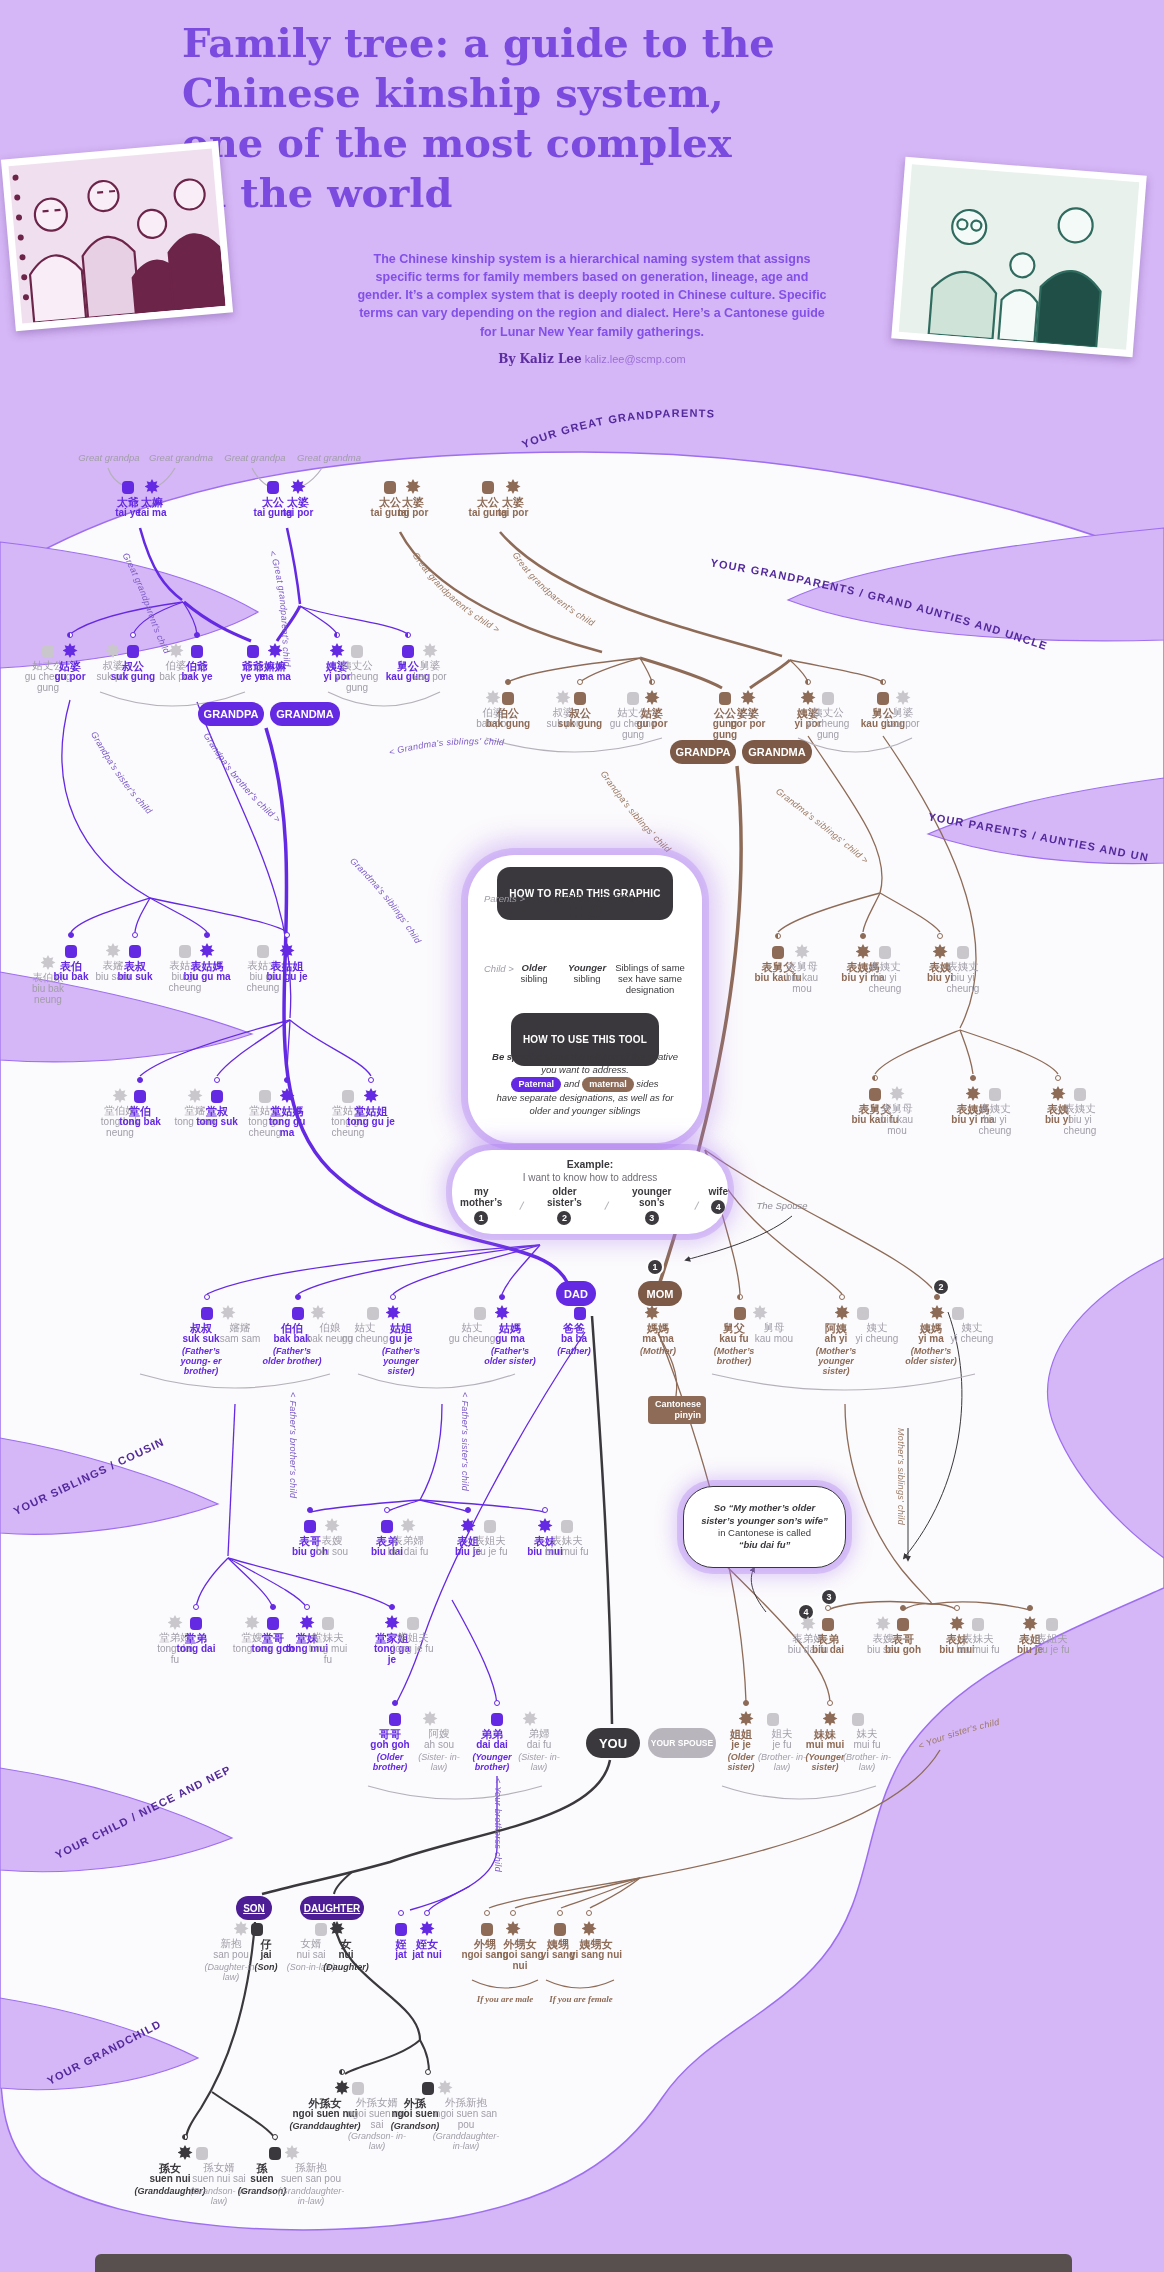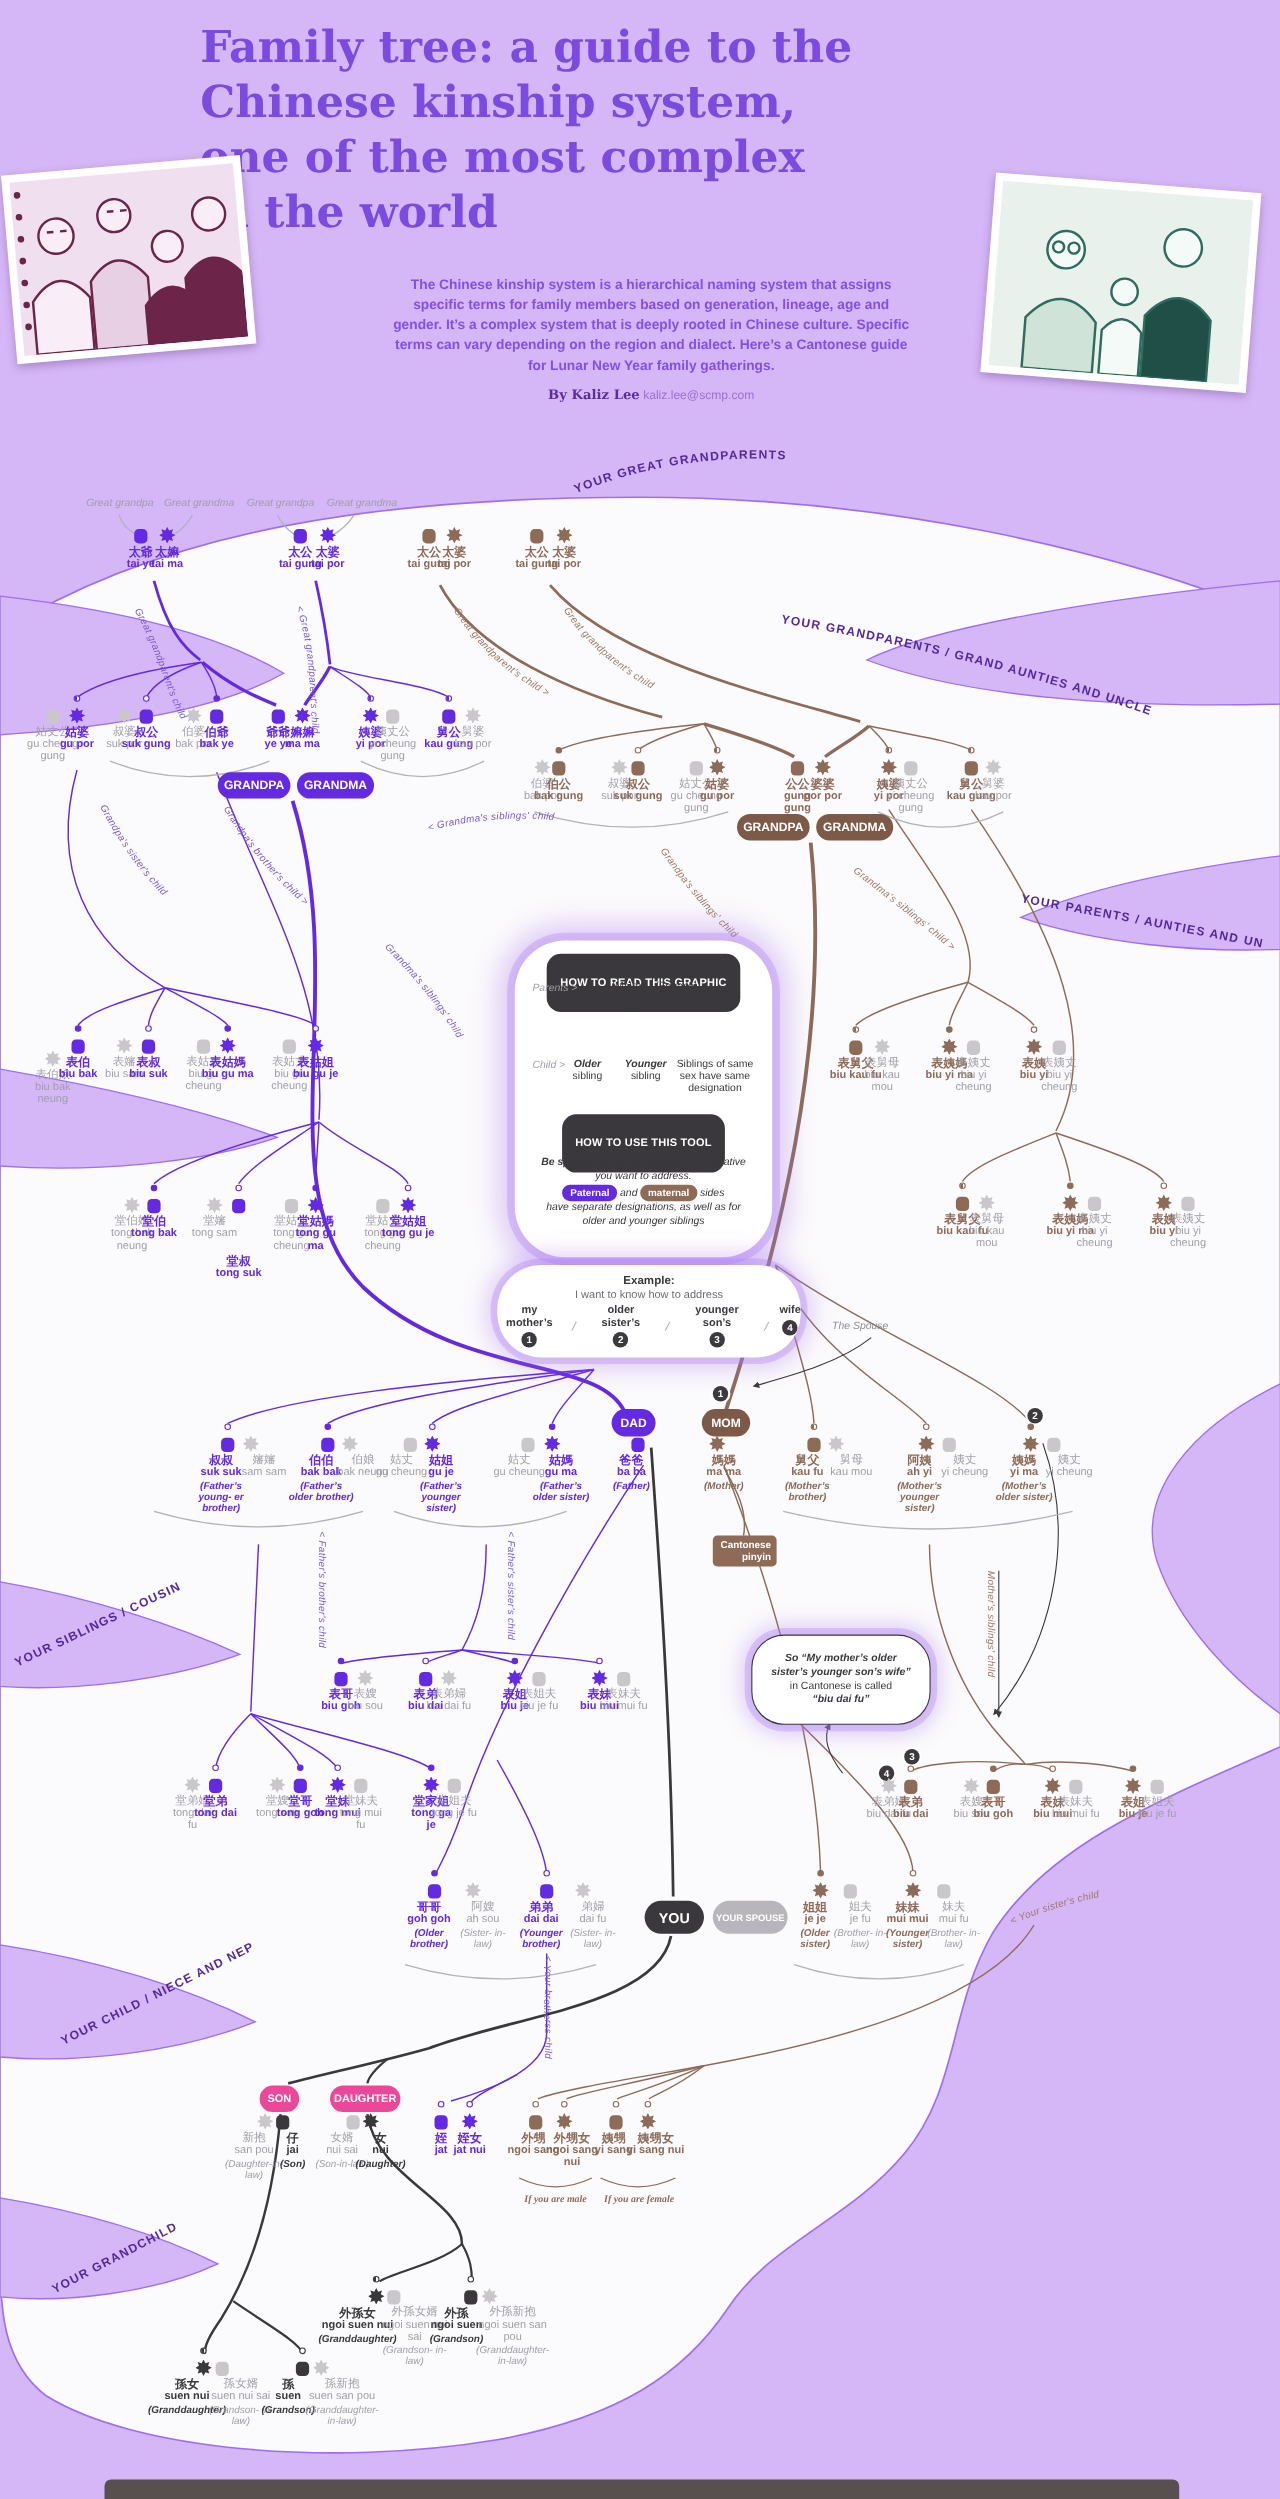--- a/index.html
+++ b/index.html
@@ -35,21 +35,21 @@
   .p-cn{font-size:11px;font-weight:bold;line-height:1.12;}
   .p-py{font-size:10px;font-weight:bold;line-height:1.08;}
   .p-en{font-size:9px;font-style:italic;font-weight:bold;line-height:1.12;margin-top:1px;}
   .c-purple .p-cn,.c-purple .p-py,.c-purple .p-en{color:#6429e3;}
   .c-brown  .p-cn,.c-brown  .p-py,.c-brown  .p-en{color:#8d6b57;}
   .c-dark   .p-cn,.c-dark   .p-py{color:#3a383c;} .c-dark .p-en{color:#3a383c;}
   .c-gray   .p-cn,.c-gray   .p-py,.c-gray .p-en{color:#a19ea8;font-weight:normal;}
   .c-gray .p-cn{font-size:10.5px;}
   
   .pill{position:absolute;display:flex;align-items:center;justify-content:center;color:#fff;font-weight:bold;border-radius:14px;}
-  .pill-purple{background:#6429e3;} .pill-brown{background:#7d5a47;} .pill-dark{background:#ec4899;} .pill-black{background:#3a383c;} .pill-gray{background:#b9b5bd;}
+  .pill-purple{background:#6429e3;} .pill-brown{background:#7d5a47;} .pill-dark{background:#4c1d95;text-decoration:underline;} .pill-black{background:#3a383c;} .pill-gray{background:#b9b5bd;}
   .numc{position:absolute;width:14px;height:14px;border-radius:50%;background:#3c3a3e;color:#fff;
         font-size:9px;font-weight:bold;display:flex;align-items:center;justify-content:center;box-shadow:0 0 0 2px #fff;}
   
   .ann{position:absolute;font-size:9.5px;font-style:italic;color:#a19ea8;white-space:nowrap;transform:translateX(-50%);}
   .ann-dark{color:#8f8c95;}
   .brace-lab{position:absolute;font-size:9px;font-style:italic;font-weight:bold;color:#8d6b57;white-space:nowrap;transform:translateX(-50%);font-family:Liberation Serif, serif;}
   
   .howto{position:absolute;left:468px;top:855px;width:234px;height:288px;background:#fff;border-radius:46px;
          box-shadow:0 0 0 7px rgba(170,118,240,.30),0 0 24px 14px rgba(170,118,240,.38);text-align:center;}
   .hd-pill{display:inline-flex;align-items:center;justify-content:center;background:#3a383c;color:#fff;
@@ -814,21 +814,21 @@
       </div>
       <div class="person c-gray" style="left: 171px; top: 1086px; width: 48px;">
         <div class="p-icw">
           <span class="icon-st ic-gray"></span>
         </div>
         <div class="p-text">
           <div class="p-cn">堂嬸</div>
           <div class="p-py">tong sam</div>
         </div>
       </div>
-      <div class="person c-purple" style="left: 193px; top: 1086px; width: 48px; gap: 36px;">
+      <div class="person c-purple" style="left: 193px; top: 1086px; width: 48px;">
         <div class="p-icw">
           <span class="dot dot-open dot-purple"></span>
           <span class="icon-sq ic-purple"></span>
         </div>
         <div class="p-text">
           <div class="p-cn">堂叔</div>
           <div class="p-py">tong suk</div>
         </div>
       </div>
       <div class="person c-gray" style="left: 241px; top: 1086px; width: 48px;">

